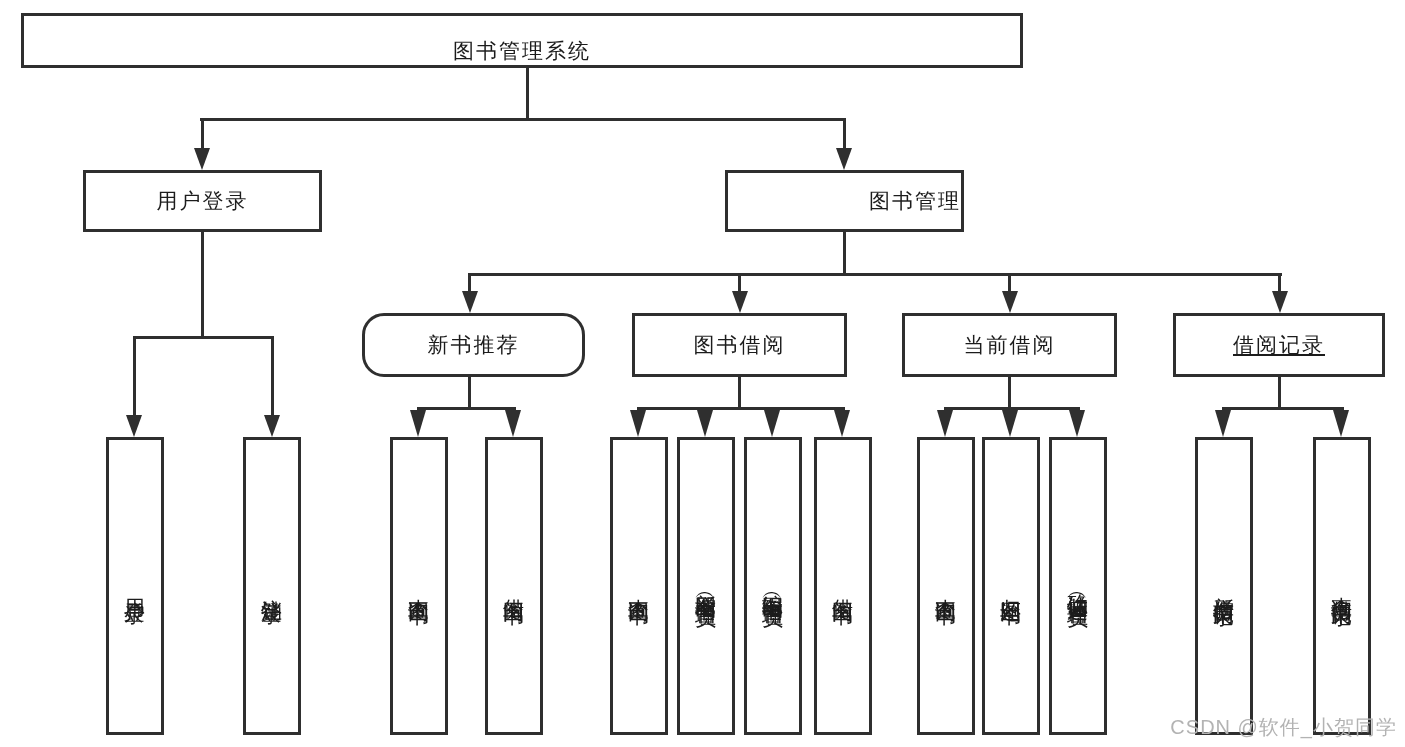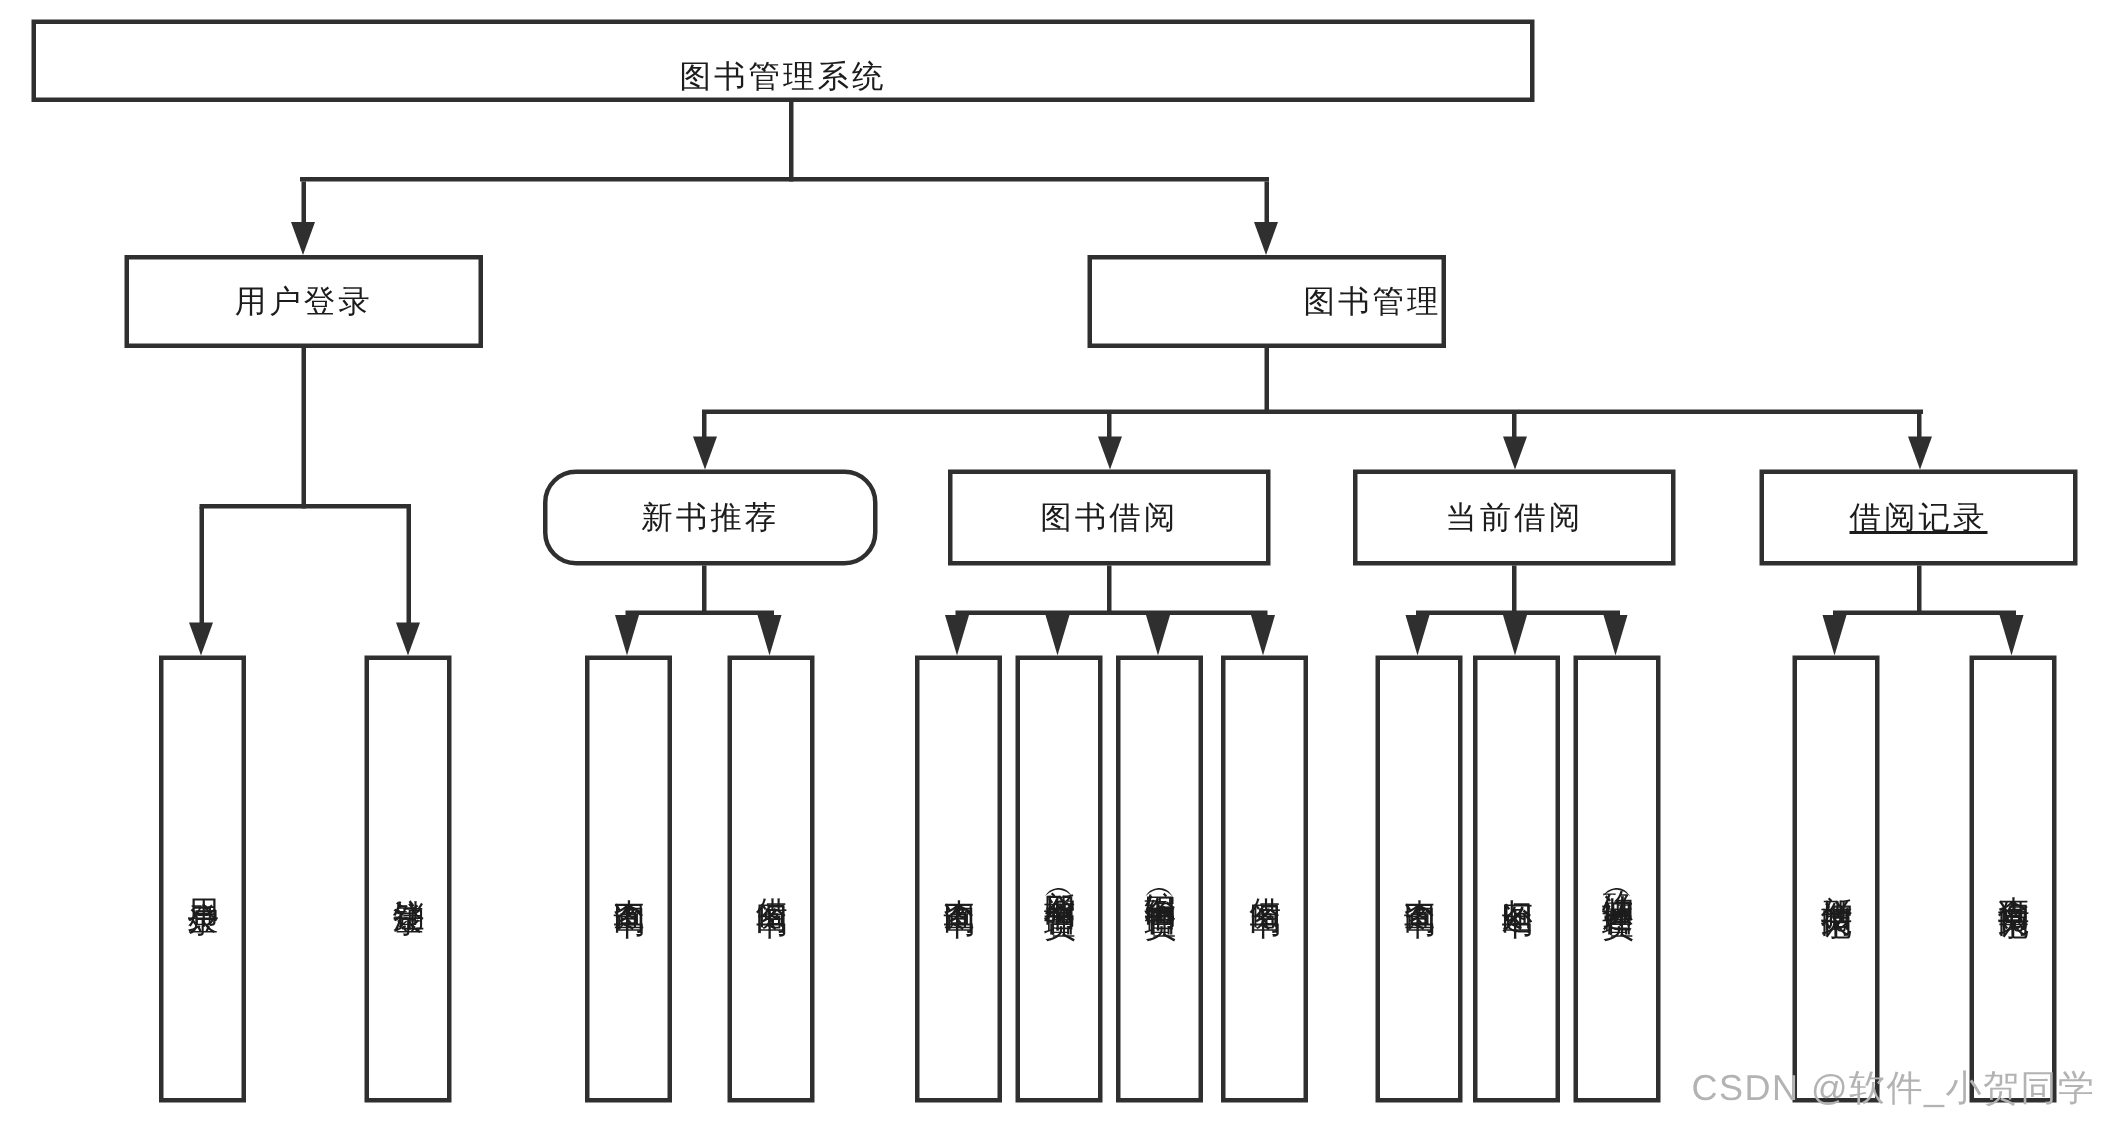--- a/index.html
+++ b/index.html
@@ -38,21 +38,21 @@
   #n-newbook{left:362px;top:313px;width:223px;height:64px;border-radius:22px;}
   #n-bookborrow{left:632px;top:313px;width:215px;height:64px;}
   #n-current{left:902px;top:313px;width:215px;height:64px;}
   #n-record{left:1173px;top:313px;width:212px;height:64px;text-decoration:underline;}
   #l-a1{left:106px;} #l-a2{left:243px;}
   #l-b1{left:390px;} #l-b2{left:485px;}
   #l-c1{left:610px;} #l-c2{left:677px;} #l-c3{left:744px;} #l-c4{left:814px;}
   #l-d1{left:917px;} #l-d2{left:982px;} #l-d3{left:1049px;}
   #l-e1{left:1195px;} #l-e2{left:1313px;}
   .watermark{
-    position:absolute;right:8px;bottom:6px;font-size:24px;
+    position:absolute;right:8px;bottom:6px;font-size:20px;
     color:var(--watermark);letter-spacing:1px;z-index:5;white-space:nowrap;
   }
 </style>
 </head>
 <body>
 
 <div class="canvas">
 
   <div class="node" id="n-root">
     <span>图书管理系统</span>

